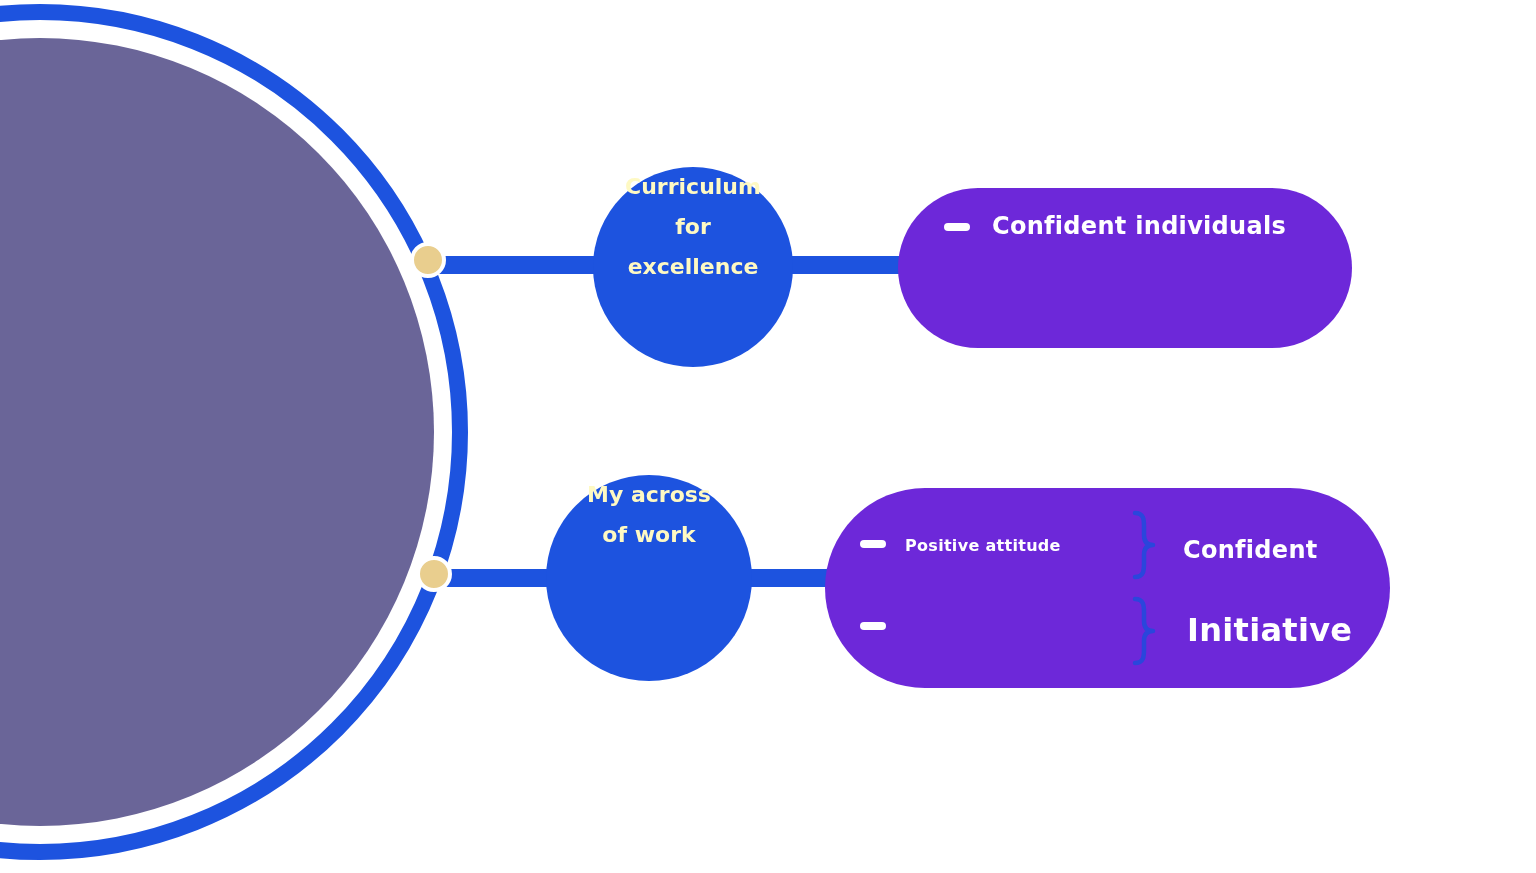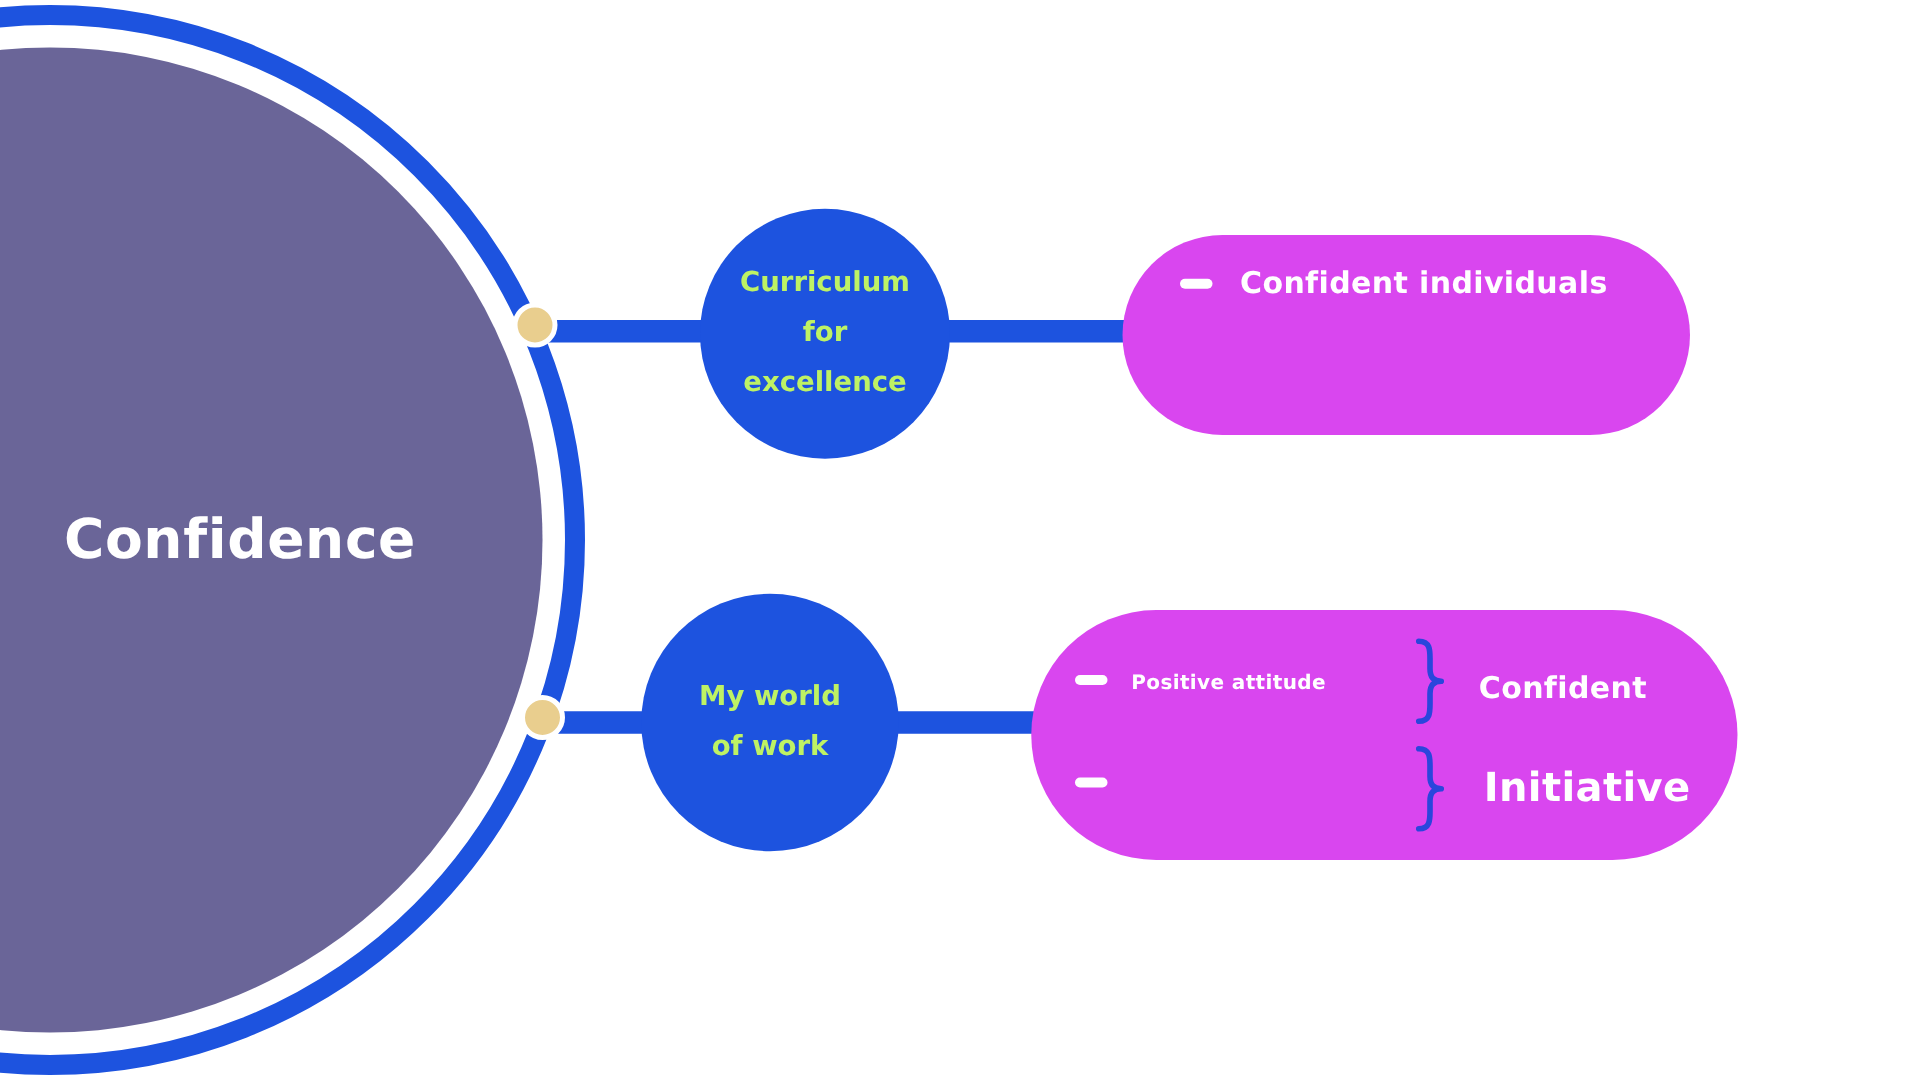--- a/index.html
+++ b/index.html
@@ -67,37 +67,38 @@
     z-index: 6;
   }
   .anchor-dot.d1 { left: 410px; top: 242px; }
   .anchor-dot.d2 { left: 416px; top: 556px; }
 
   
   .topic-circle {
     position: absolute;
     border-radius: 50%;
     background: #1D53DF;
-    color: #bef264;
+    color: #fef9c3;
     display: flex;
-    align-items: center;
+    align-items: flex-start;
     justify-content: center;
     text-align: center;
     font-size: 22px;
     line-height: 40px;
     white-space: pre-line;
     z-index: 4;
+    margin-left: 33px;
   }
   .topic-circle.t1 { left: 560px; top: 167px; width: 200px; height: 200px; }
   .topic-circle.t2 { left: 513px; top: 475px; width: 206px; height: 206px; }
 
   
   .card {
     position: absolute;
-    background: #d946ef;
+    background: #6d28d9;
     color: #ffffff;
     z-index: 4;
   }
   .card.card1 {
     left: 898px; top: 188px;
     width: 454px; height: 160px;
     border-radius: 80px;
     padding: 18px 34px 0 46px;
   }
   .card.card2 {
@@ -138,33 +139,32 @@
 </head>
 <body>
 
 <div class="canvas">
 
   <div class="connector c1"></div>
   <div class="connector c2"></div>
 
   <div class="root-ring"></div>
   <div class="root-disc"></div>
-  <div class="root-title">Confidence</div>
 
   <div class="anchor-dot d1"></div>
   <div class="anchor-dot d2"></div>
 
   <div class="topic-circle t1">
     <span>Curriculum
 for
 excellence</span>
   </div>
 
   <div class="topic-circle t2">
-    <span>My world
+    <span>My across
 of work</span>
   </div>
 
   <div class="card card1">
     <div class="bullet-row">
       <div class="bullet-dash"></div>
       <div class="bullet-text">Confident individuals</div>
     </div>
   </div>
 

